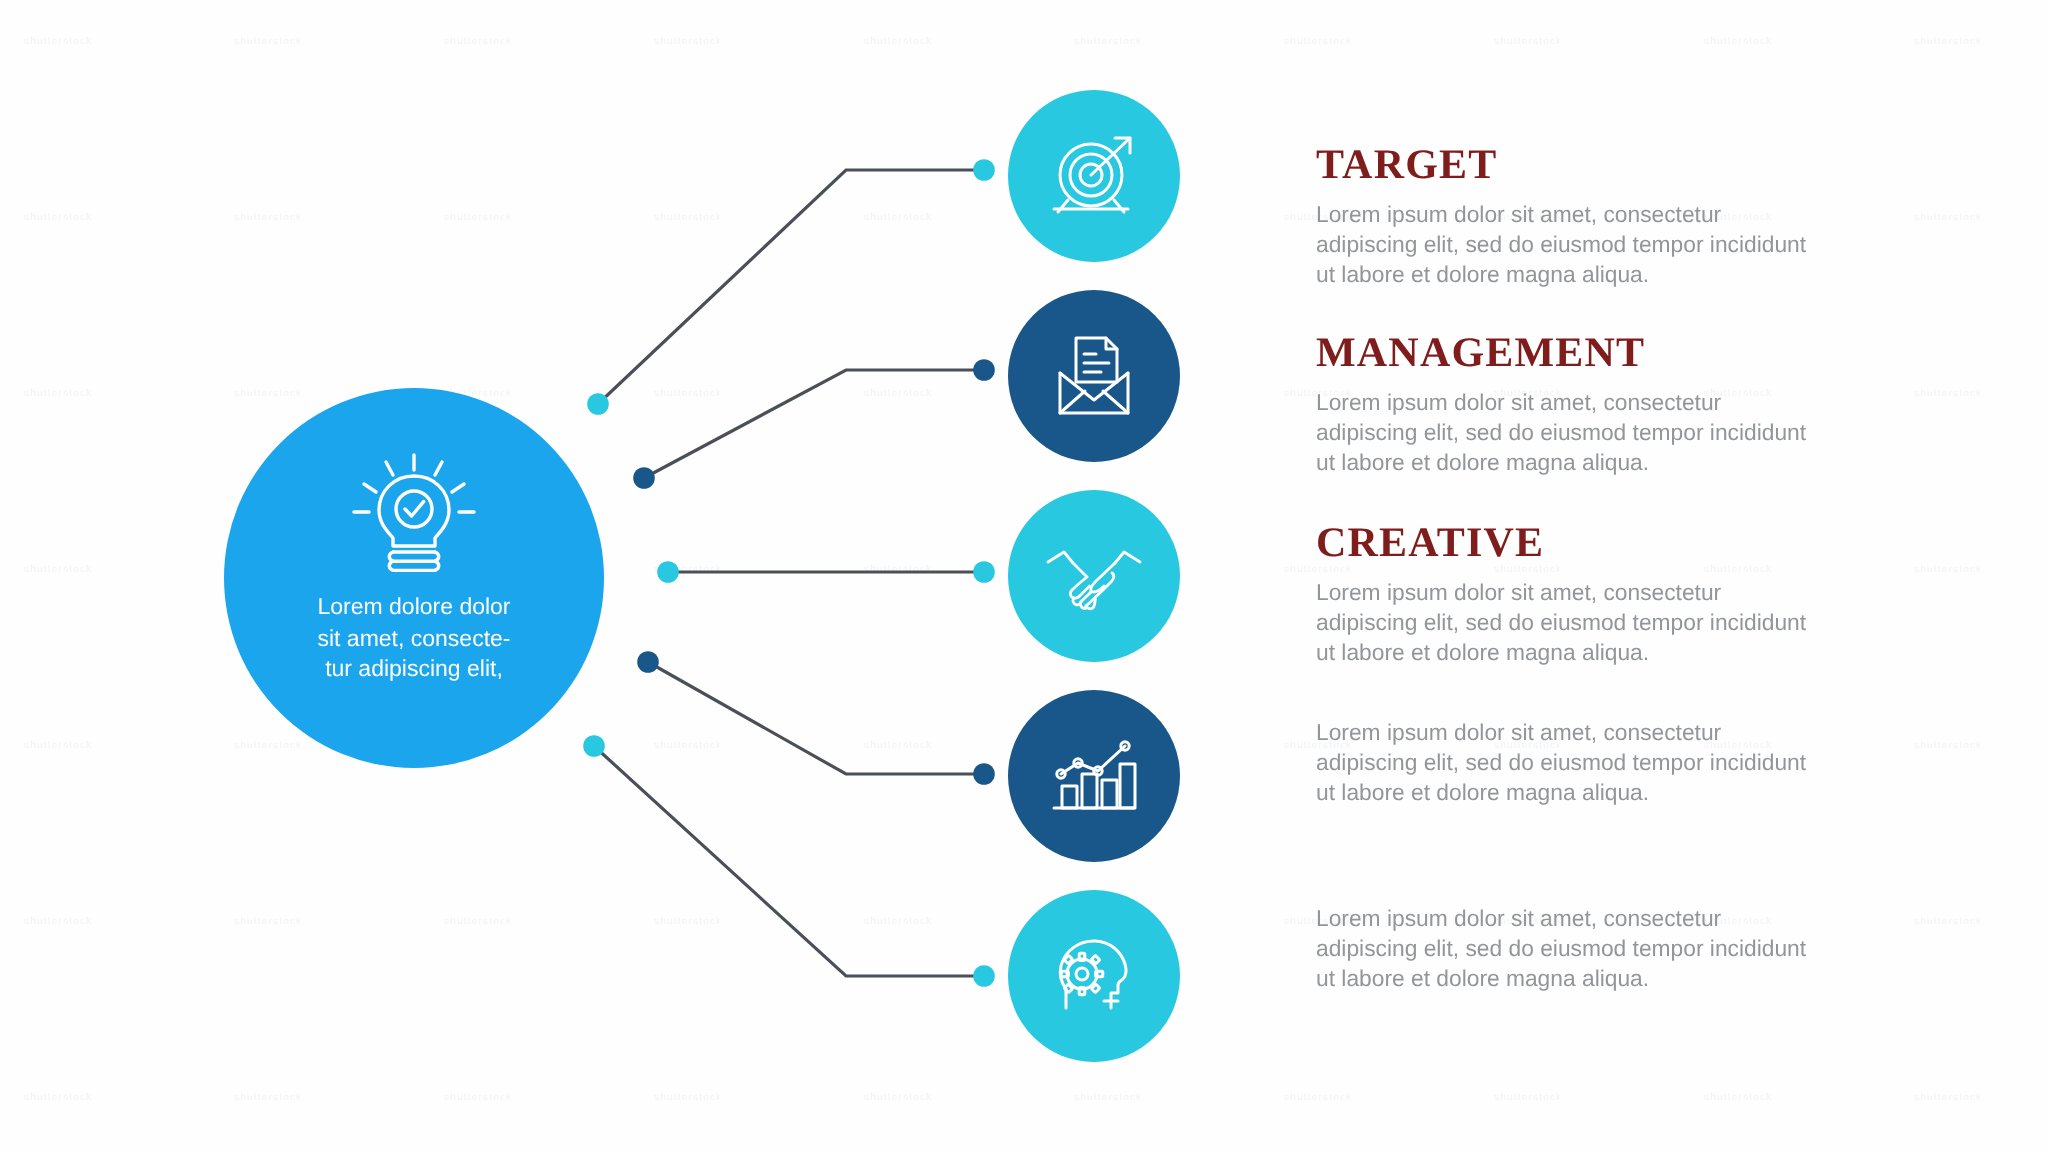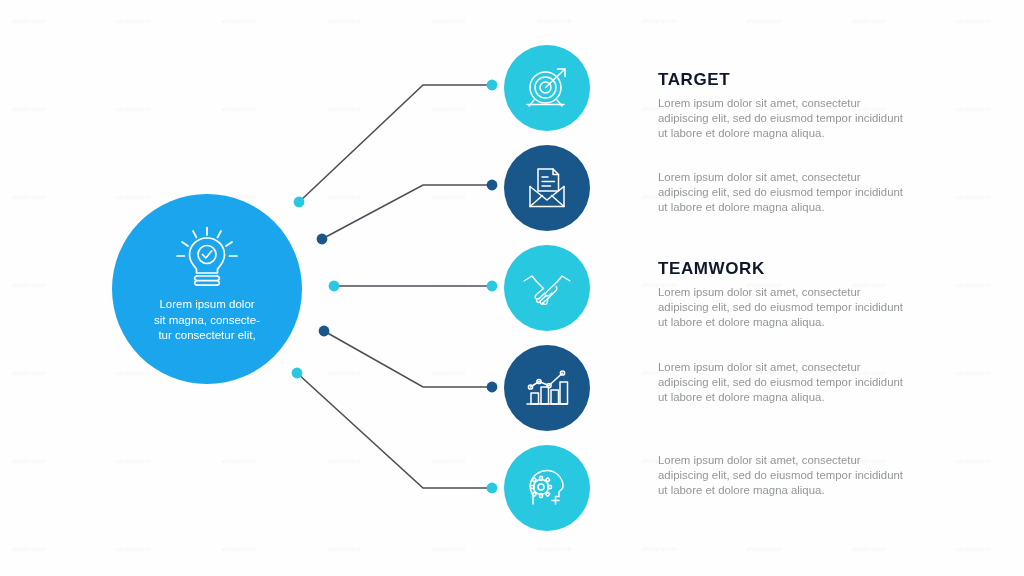--- a/index.html
+++ b/index.html
@@ -79,24 +79,25 @@
   .node svg { display: block; }
 
   
   .info {
     position: absolute;
     left: 658px;
     width: 250px;
   }
   .info h3 {
     margin: 0;
-    font-size: 17px;
+    font-size: 21px;
     font-weight: bold;
     letter-spacing: .6px;
-    color: #0f172a;
+    color: #7f1d1d;
+    font-family: Liberation Serif, serif;
   }
   .info p {
     margin: 6px 0 0 0;
     font-size: 11.4px;
     line-height: 15.2px;
     color: #939699;
   }
 </style>
 </head>
 <body>
@@ -208,23 +209,23 @@
       <path d="M36 12 C26 12 18.5 19.5 18.5 29 C18.5 35.5 22.5 39.5 25.5 43 L25.5 47 L46.5 47 L46.5 43 C49.5 39.5 53.5 35.5 53.5 29 C53.5 19.5 46 12 36 12 Z"></path>
 
       <circle cx="36" cy="28.5" r="9"></circle>
       <path d="M31.5 28.5 L34.8 32 L40.8 24.8"></path>
 
       <path d="M25.5 50 L46.5 50"></path>
       <path d="M25.5 50 C23 51 23 53.6 25.5 54.6 L46.5 54.6 C49 53.6 49 51 46.5 50"></path>
       <path d="M25.5 54.6 C23 55.6 23 58.2 25.5 59.2 L46.5 59.2 C49 58.2 49 55.6 46.5 54.6"></path>
     </svg>
     <div class="hub-text">
-      <div>Lorem ipsum dolor</div>
-      <div>sit magna, consecte-</div>
-      <div>tur consectetur elit,</div>
+      <div>Lorem dolore dolor</div>
+      <div>sit amet, consecte-</div>
+      <div>tur adipiscing elit,</div>
     </div>
   </div>
 
   <div class="node" style="left:504px; top:45px; background:#28c8e0;">
     <svg width="50" height="50" viewBox="0 0 50 50" fill="none" stroke="#ffffff" stroke-width="1.5" stroke-linecap="round" stroke-linejoin="round">
       <circle cx="23.5" cy="24.5" r="15.5"></circle>
       <circle cx="23.5" cy="24.5" r="10.5"></circle>
       <circle cx="23.5" cy="24.5" r="5.5"></circle>
 
       <line x1="23.5" y1="24.5" x2="43" y2="6"></line>
@@ -249,20 +250,21 @@
       <line x1="20" y1="18.5" x2="32.5" y2="18.5"></line>
       <line x1="20" y1="23" x2="28.5" y2="23"></line>
 
       <path d="M8 23.5 L8 43.5 L42 43.5 L42 23.5"></path>
       <path d="M8 23.5 L25 37 L42 23.5"></path>
       <path d="M8 43.5 L20.5 32.5"></path>
       <path d="M42 43.5 L29.5 32.5"></path>
     </svg>
   </div>
   <div class="info" style="top:164px;">
+    <h3>MANAGEMENT</h3>
     <p>Lorem ipsum dolor sit amet, consectetur adipiscing elit, sed do eiusmod tempor incididunt ut labore et dolore magna aliqua.</p>
   </div>
 
   <div class="node" style="left:504px; top:245px; background:#28c8e0;">
     <svg width="52" height="52" viewBox="0 0 52 52" fill="none" stroke="#ffffff" stroke-width="1.4" stroke-linecap="round" stroke-linejoin="round">
 
       <path d="M3 19 L11 14 L15.5 19.5"></path>
 
       <path d="M49 19 L41 14 L36.5 19.5"></path>
 
@@ -276,21 +278,21 @@
       <path d="M22 41 C23.5 39.6 25.5 37.7 26.8 36.5"></path>
       <path d="M16 37 C15 38.3 15.5 40 17.3 40.4 C18.2 40.6 19 40.2 19.5 38.8"></path>
       <path d="M19.5 38.8 C18.8 40.3 19.5 41.8 21 42.2 C21.8 42.4 22 42 22 41"></path>
       <path d="M22 41 C22.5 42.2 24 42.8 25.3 42 C26 41.6 26.3 41 26.8 36.5"></path>
 
       <path d="M26.8 36.5 C29.5 34 32.5 31 34.5 29 C36 27.5 36.5 25.5 35 24.5"></path>
       <path d="M24.5 33.5 C26.5 35 29 33 31 31"></path>
     </svg>
   </div>
   <div class="info" style="top:259px;">
-    <h3>TEAMWORK</h3>
+    <h3>CREATIVE</h3>
     <p>Lorem ipsum dolor sit amet, consectetur adipiscing elit, sed do eiusmod tempor incididunt ut labore et dolore magna aliqua.</p>
   </div>
 
   <div class="node" style="left:504px; top:345px; background:#19578a;">
     <svg width="50" height="50" viewBox="0 0 50 50" fill="none" stroke="#ffffff" stroke-width="1.5" stroke-linecap="round" stroke-linejoin="round">
 
       <line x1="5" y1="41" x2="45" y2="41"></line>
 
       <rect x="9" y="30" width="7.5" height="11"></rect>
       <rect x="19" y="24" width="7.5" height="17"></rect>

